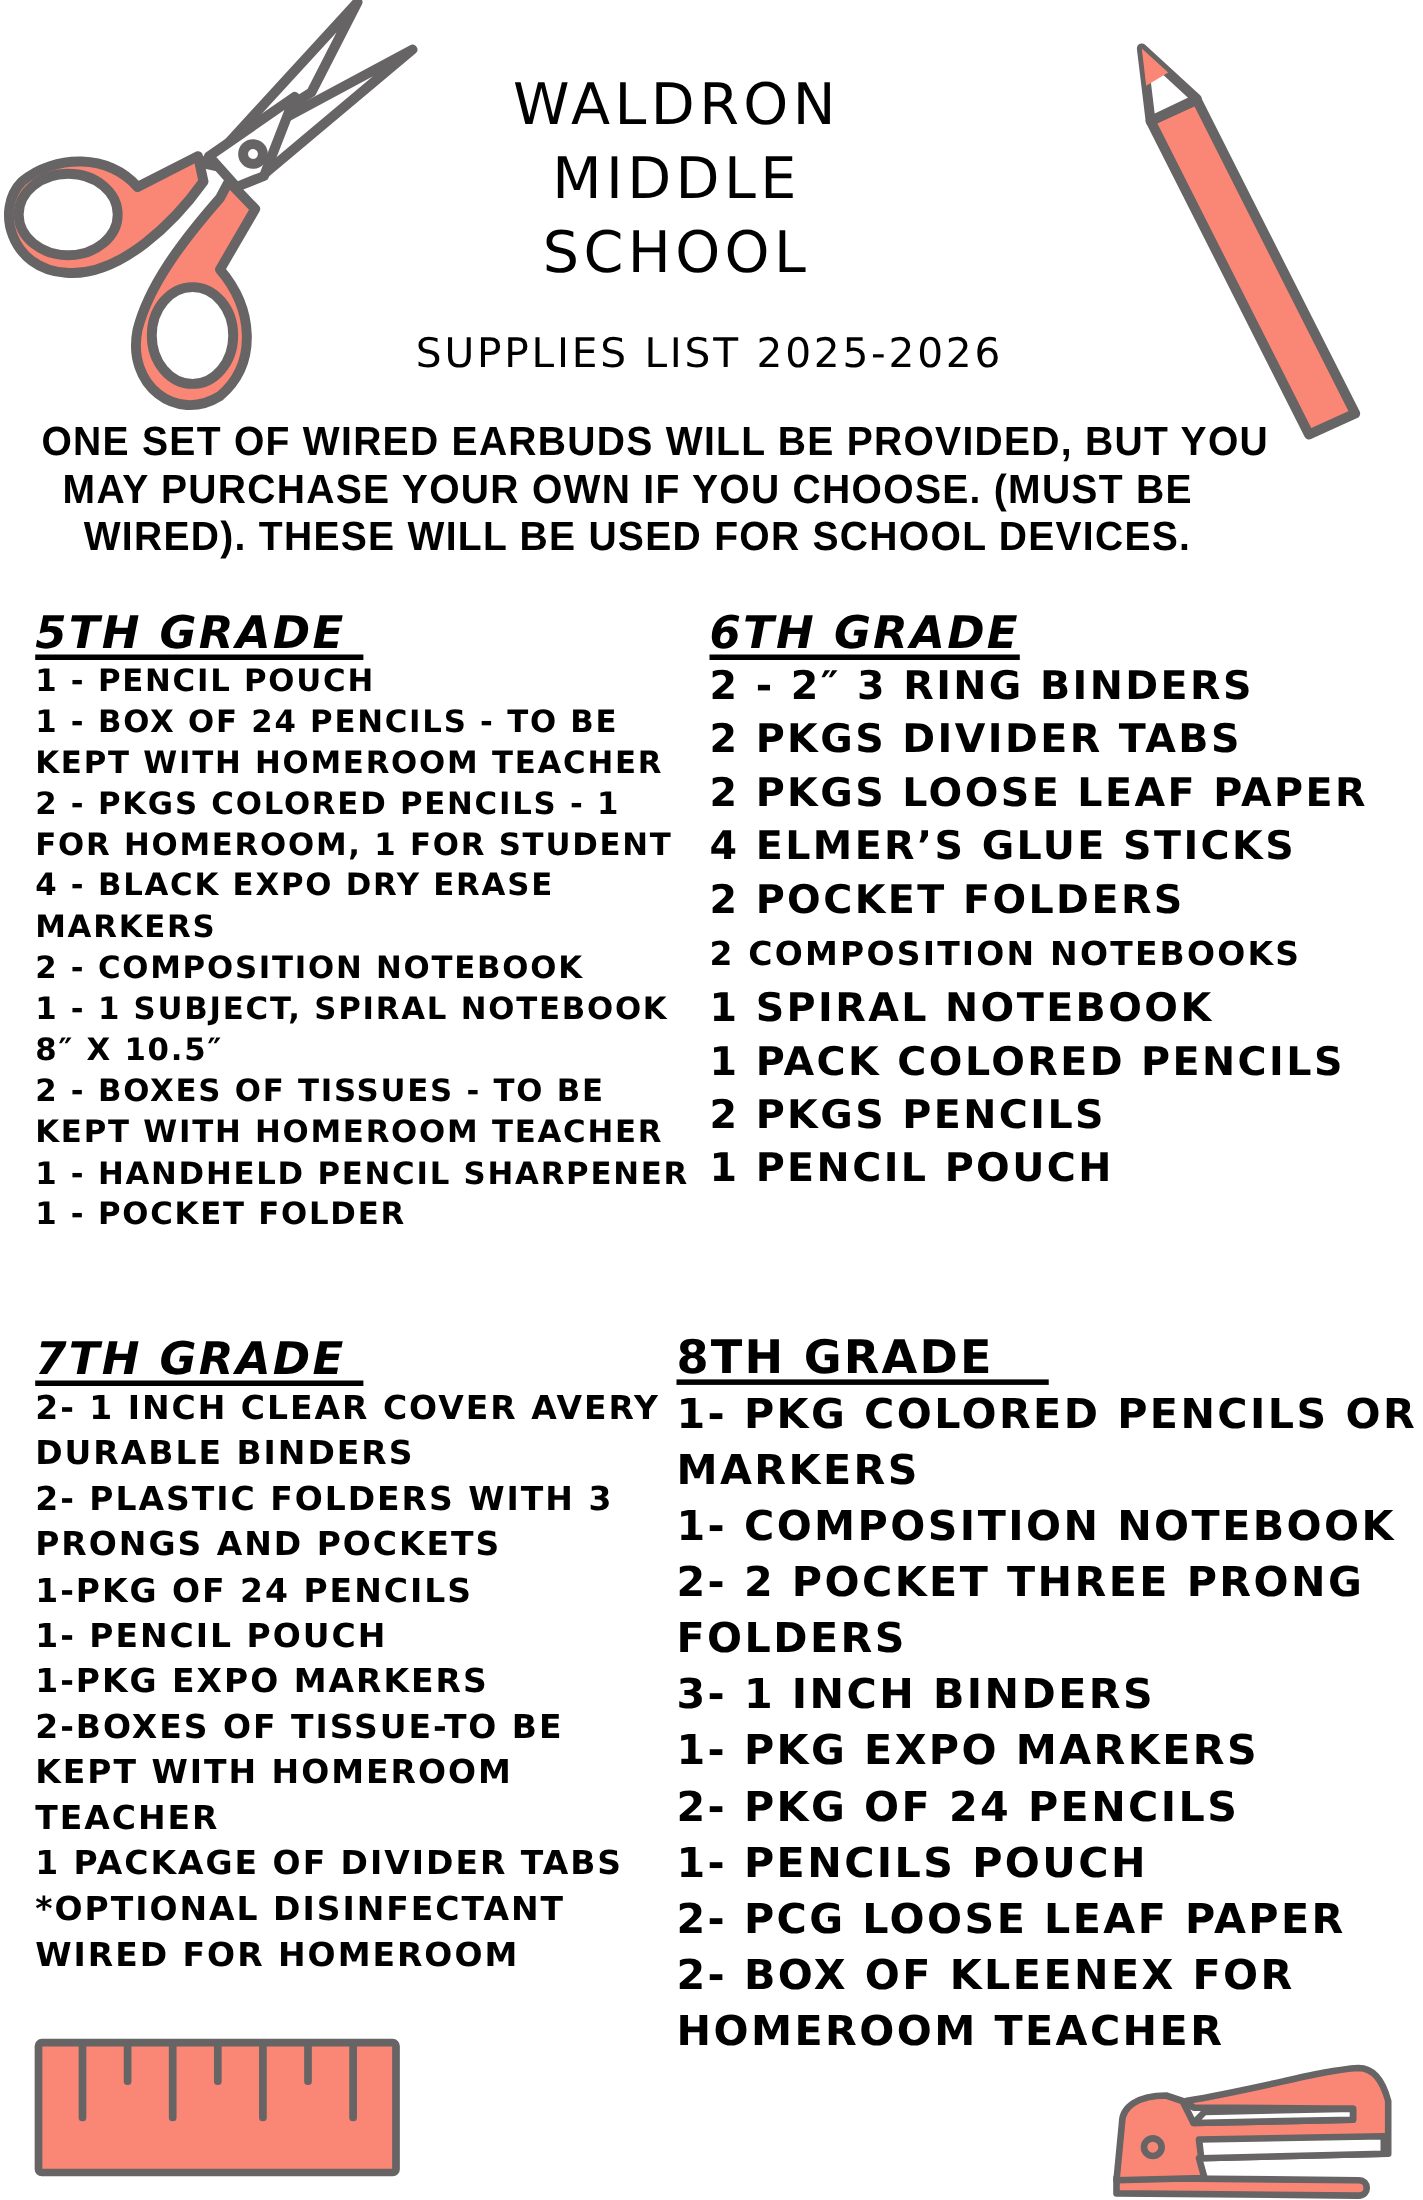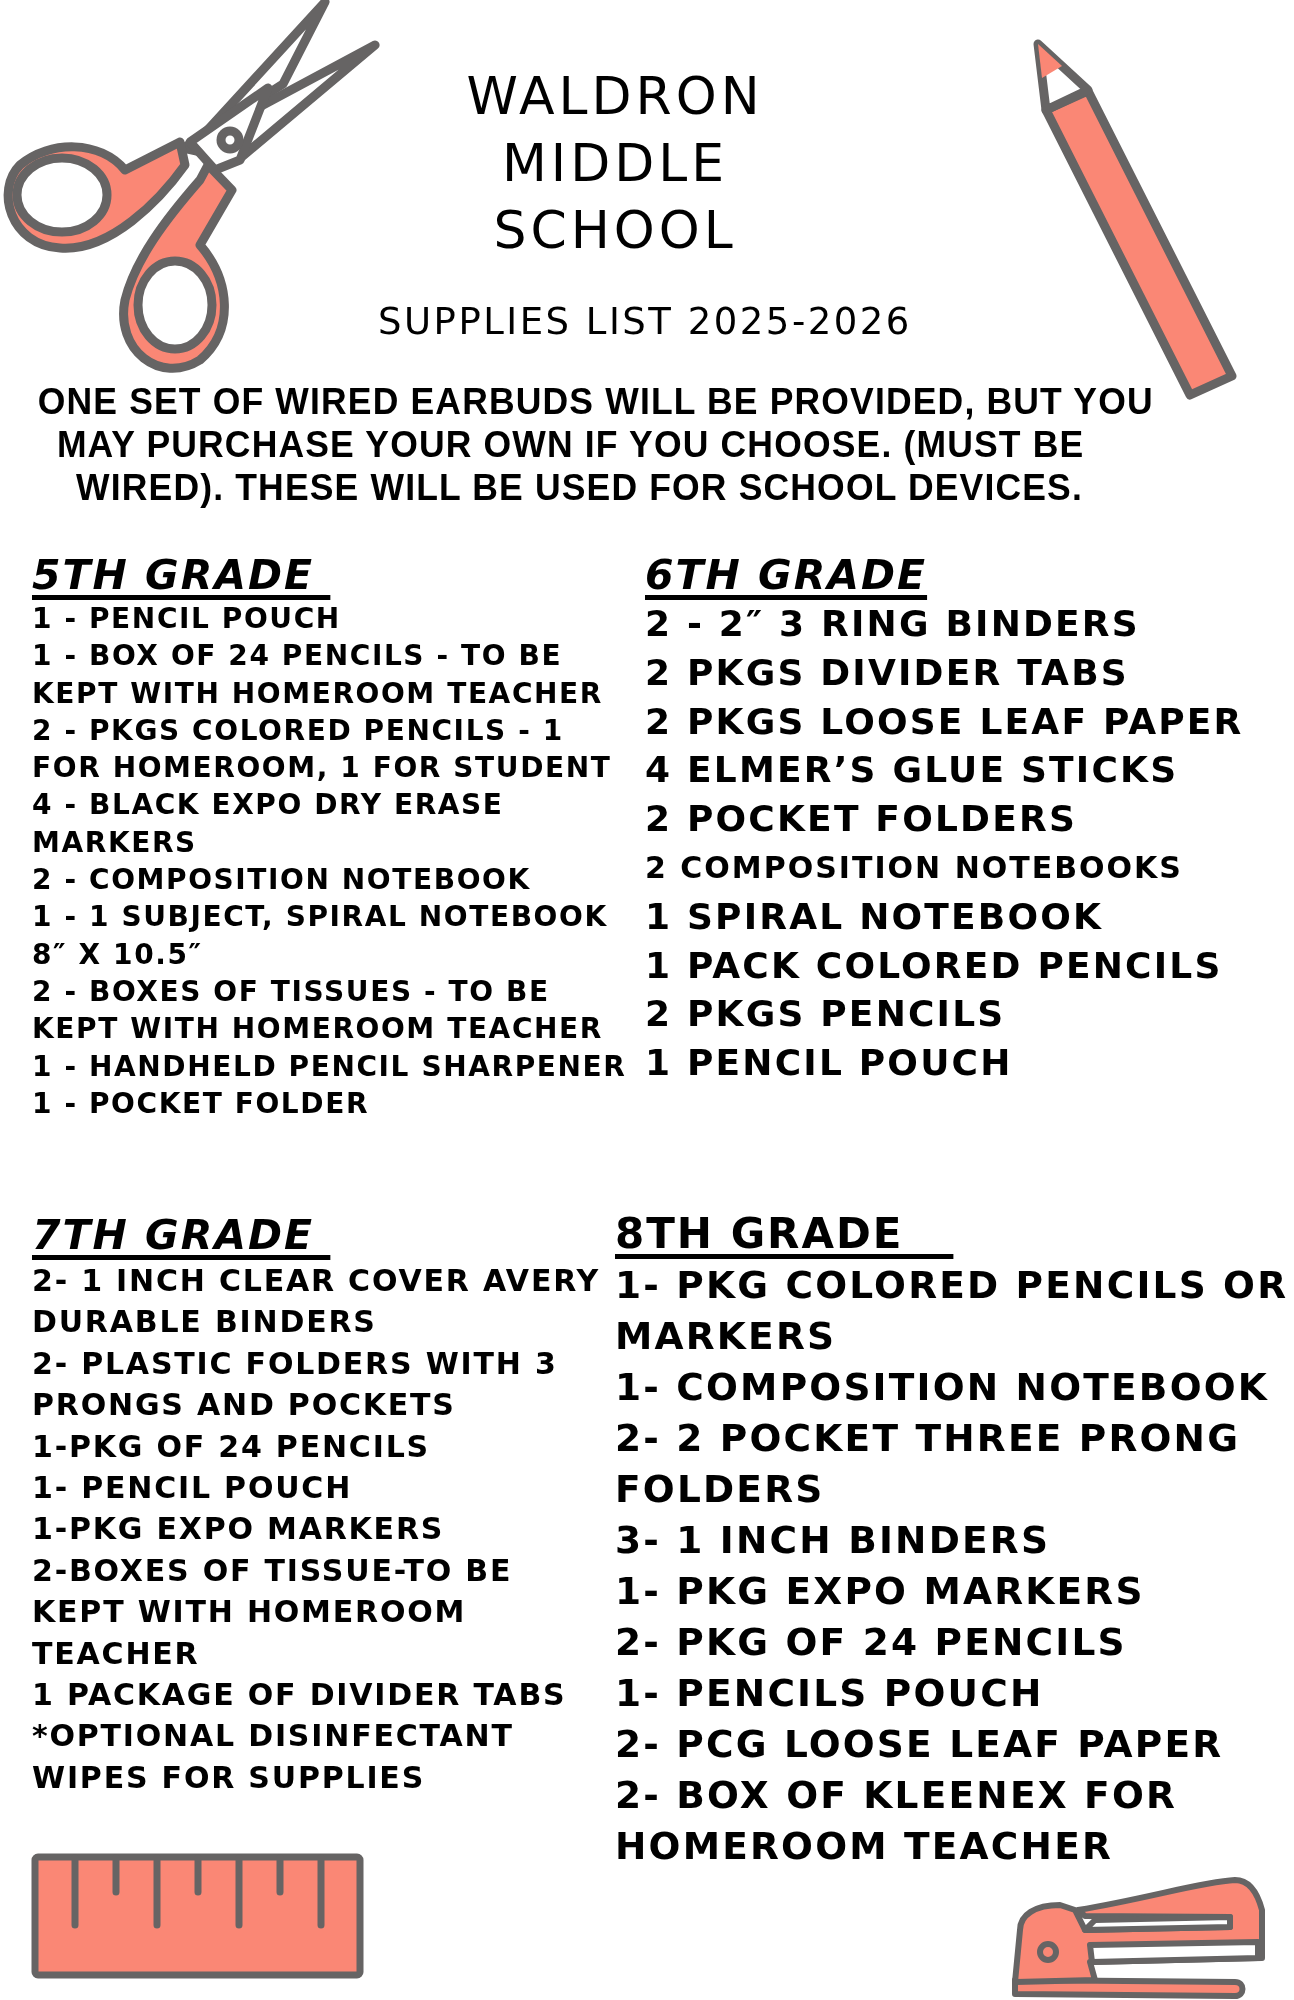--- a/index.html
+++ b/index.html
@@ -114,21 +114,21 @@
     <span class="item">2- PLASTIC FOLDERS WITH 3</span>
     <span class="item">PRONGS AND POCKETS</span>
     <span class="item">1-PKG OF 24 PENCILS</span>
     <span class="item">1- PENCIL POUCH</span>
     <span class="item">1-PKG EXPO MARKERS</span>
     <span class="item">2-BOXES OF TISSUE-TO BE</span>
     <span class="item">KEPT WITH HOMEROOM</span>
     <span class="item">TEACHER</span>
     <span class="item">1 PACKAGE OF DIVIDER TABS</span>
     <span class="item">*OPTIONAL DISINFECTANT</span>
-    <span class="item">WIPES FOR SUPPLIES</span>
+    <span class="item">WIRED FOR HOMEROOM</span>
   </div>
 </div>
 
 <div class="col c8">
   <div class="grade-head plain">8TH GRADE   </div>
   <div>
     <span class="item">1- PKG COLORED PENCILS OR</span>
     <span class="item">MARKERS</span>
     <span class="item">1- COMPOSITION NOTEBOOK</span>
     <span class="item">2- 2 POCKET THREE PRONG</span>

